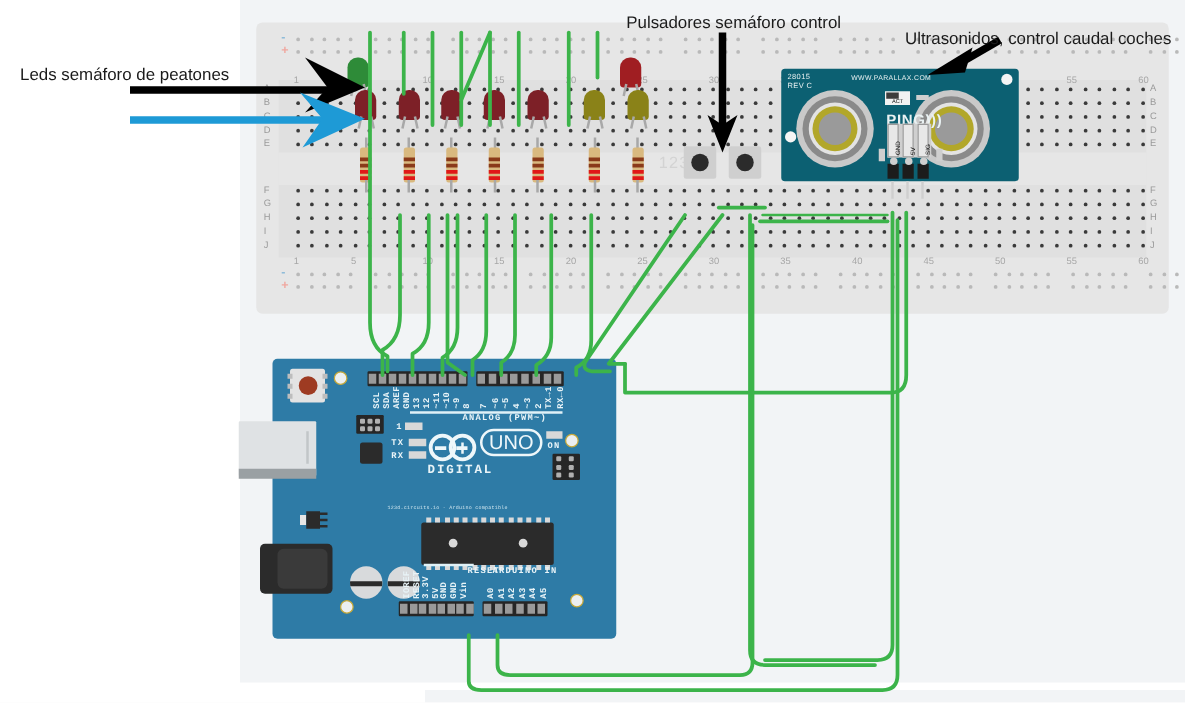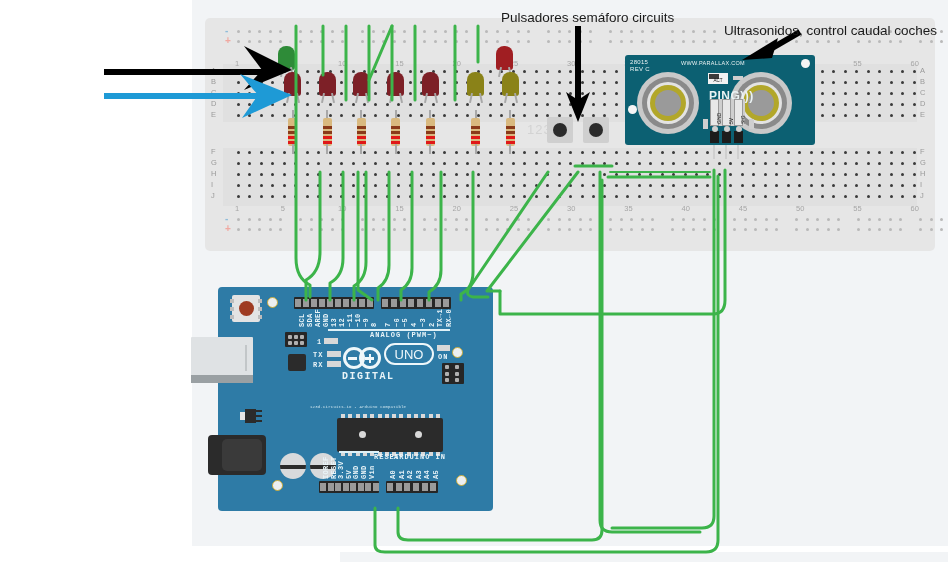--- a/index.html
+++ b/index.html
@@ -84,21 +84,21 @@
   .jack{position:absolute;left:-10px;top:148px;width:58px;height:40px;background:#2b2b2b;border-radius:4px;}
   .jack .in{position:absolute;left:14px;top:4px;width:40px;height:32px;background:#3a3a3a;border-radius:5px;}
   .dial{position:absolute;width:26px;height:26px;border-radius:50%;background:#d8dadc;overflow:hidden;}
   .dial .b{position:absolute;left:0;top:12px;width:26px;height:4px;background:#2b2b2b;}
   .icsock{position:absolute;left:119px;top:131px;width:106px;height:34px;background:#2b2b2b;border-radius:2px;}
   .icsock .p{position:absolute;width:4px;height:4px;background:#d9d9d9;}
   .icsock .c{position:absolute;width:7px;height:7px;border-radius:50%;background:#d9d9d9;}
   .ledind{position:absolute;height:6px;background:#d8d8d8;}
   .logo{position:absolute;left:125px;top:58px;width:66px;height:26px;}
   .logo .oval{position:absolute;border:3px solid #eef7fa;border-radius:50%;width:22px;height:22px;box-sizing:border-box;}
-  .unobadge{position:absolute;left:166px;top:56px;width:50px;height:22px;border:2px solid #eef7fa;border-radius:11px;box-sizing:border-box;color:#eef7fa;font-size:13px;text-align:center;line-height:19px;font-family:"Liberation Sans",sans-serif;}
+  .unobadge{position:absolute;left:166px;top:56px;width:50px;height:22px;border:2px solid #eef7fa;border-radius:11px;box-sizing:border-box;color:#eef7fa;font-size:16px;text-align:center;line-height:19px;font-family:"Liberation Sans",sans-serif;}
   .tinytext{position:absolute;font-size:4px;color:#cfe6ef;font-family:"Liberation Mono",monospace;letter-spacing:.2px;}
   .vreg{position:absolute;left:22px;top:122px;width:22px;height:14px;}
   .hdr6{position:absolute;width:22px;height:15px;background:#262626;border-radius:1px;}
   .hdr6 .d{position:absolute;width:4px;height:4px;background:#b0b0b0;border-radius:1px;}
 
   
   .wires{position:absolute;left:0;top:0;width:948px;height:562px;pointer-events:none;}
 
   
   .arrows{position:absolute;left:0;top:0;width:948px;height:562px;}
@@ -1444,16 +1444,17 @@
       <path d="M578 26 L578 100" stroke="#000000" stroke-width="6" fill="none"></path>
       <path d="M566 92 L578 122 L590 92 L578 100 Z" fill="#000000"></path>
     </g>
 
     <g>
       <path d="M800 32 L762 54" stroke="#000000" stroke-width="6" fill="none"></path>
       <path d="M742 60 L778 38 L772 58 Z" fill="#000000"></path>
     </g>
   </svg>
 
-  <div class="lbl lbl-black" style="left:501px;top:10px;">Pulsadores semáforo circuits</div>
+  <div class="lbl lbl-black" style="left:16px;top:52px;">Leds semáforo de peatones</div>
+  <div class="lbl lbl-black" style="left:501px;top:10px;">Pulsadores semáforo control</div>
   <div class="lbl lbl-black" style="left:724px;top:23px;">Ultrasonidos, control caudal coches</div>
 
 </div>
 
 </body></html>

